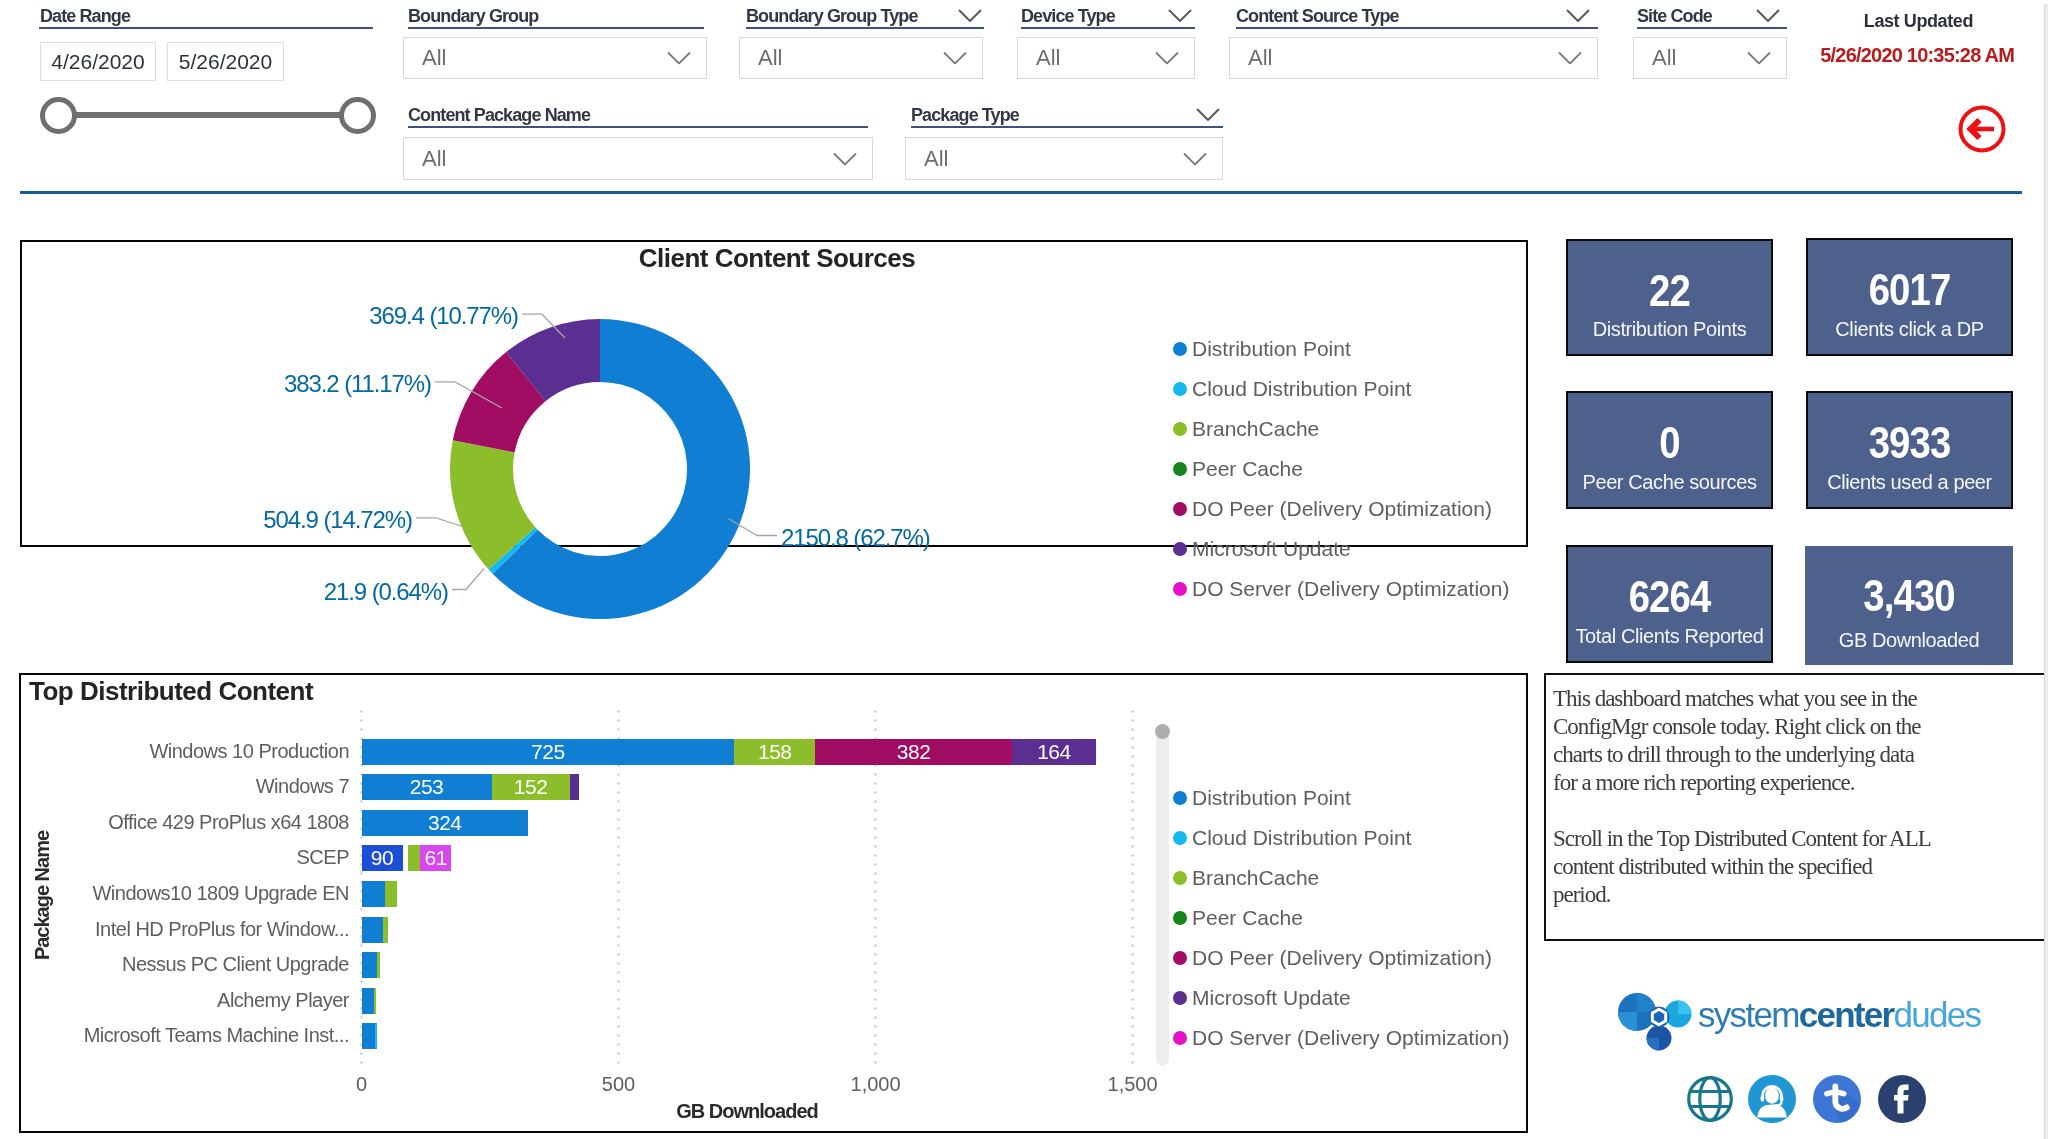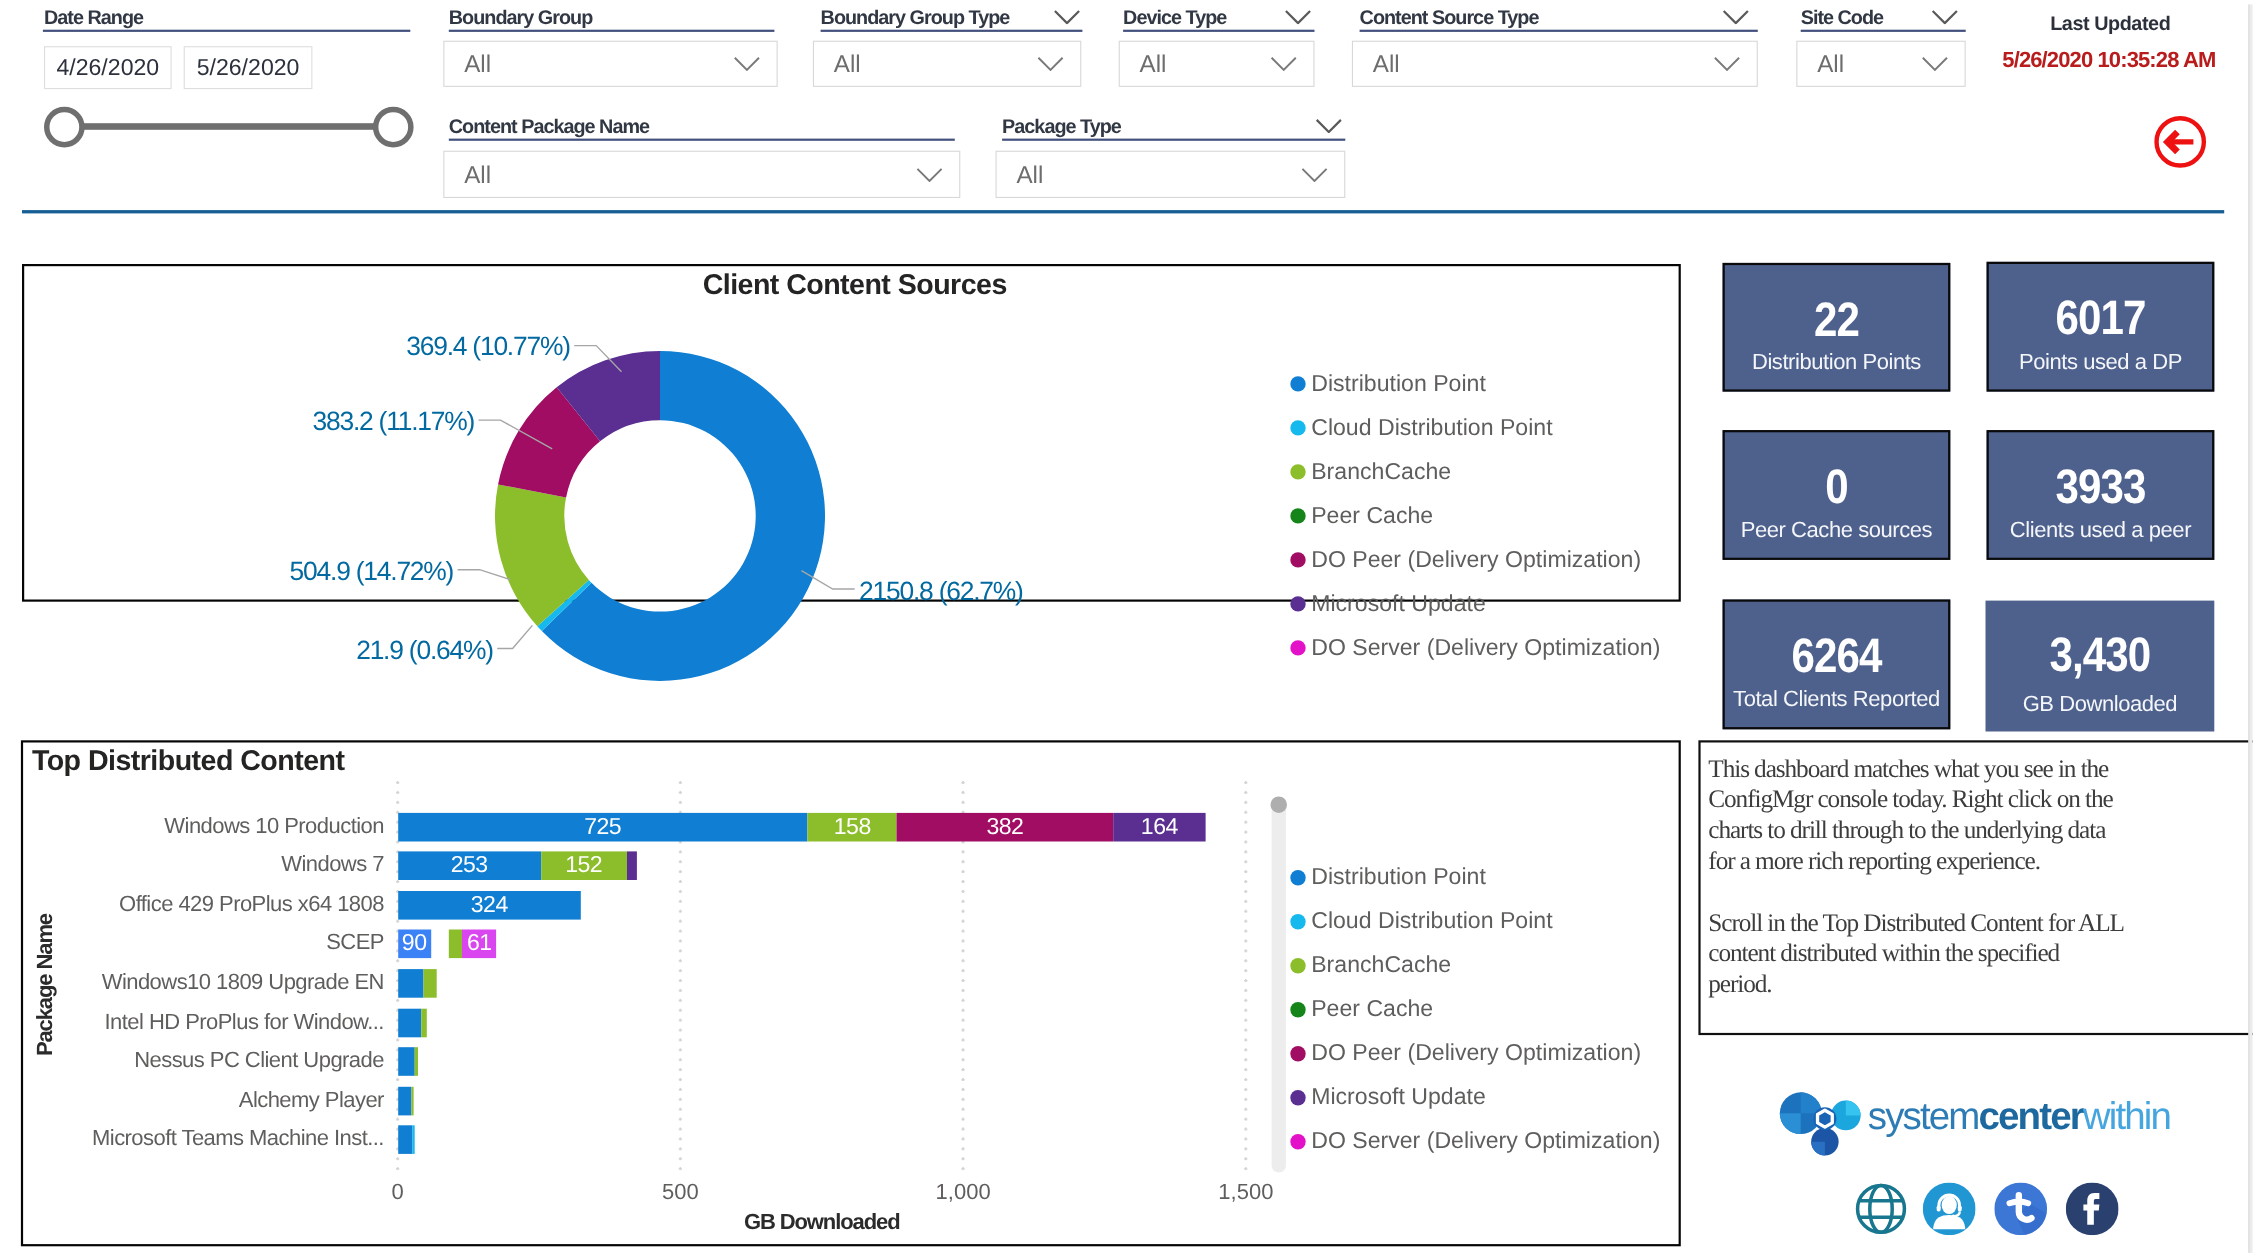--- a/index.html
+++ b/index.html
@@ -295,21 +295,21 @@
           <div class="bar-seg" style="left: 208.197px; width: 9.2532px; background: rgb(91, 46, 145);"></div>
         </div>
         <div class="cat-label" style="right: 1179px; top: 137.7px;">Office 429 ProPlus x64 1808</div>
         <div class="bar-row" style="left: 342.5px; top: 136.7px;">
           <div class="bar-seg" style="left: 0px; width: 166.558px; background: rgb(15, 126, 211);">
             <span>324</span>
           </div>
         </div>
         <div class="cat-label" style="right: 1179px; top: 173.3px;">SCEP</div>
         <div class="bar-row" style="left: 342.5px; top: 172.3px;">
-          <div class="bar-seg" style="left: 0px; width: 30px; background: #3b82f6; align-items: center;">
+          <div class="bar-seg" style="left: 0px; width: 41px; background: #1d4ed8; align-items: center;">
             <span>90</span>
           </div>
           <div class="bar-seg" style="left: 46.266px; width: 12.3376px; background: rgb(140, 190, 43);"></div>
           <div class="bar-seg" style="left: 58.6036px; width: 31.3581px; background: #d946ef;">
             <span>61</span>
           </div>
         </div>
         <div class="cat-label" style="right: 1179px; top: 208.9px;">Windows10 1809 Upgrade EN</div>
         <div class="bar-row" style="left: 342.5px; top: 207.9px;">
           <div class="bar-seg" style="left: 0px; width: 23.6471px; background: rgb(15, 126, 211);"></div>
@@ -371,21 +371,21 @@
       </div>
  </div>
 </div>
 
 <div class="kpi bordered" style="left:1566px;top:239px;width:207px;height:117px;">
   <div class="kpi-value">22</div>
   <div class="kpi-label">Distribution Points</div>
 </div>
 <div class="kpi bordered" style="left:1806px;top:238px;width:207px;height:118px;">
   <div class="kpi-value">6017</div>
-  <div class="kpi-label">Points used a DP</div>
+  <div class="kpi-label">Clients click a DP</div>
 </div>
 <div class="kpi bordered" style="left:1566px;top:391px;width:207px;height:118px;">
   <div class="kpi-value">0</div>
   <div class="kpi-label">Peer Cache sources</div>
 </div>
 <div class="kpi bordered" style="left:1806px;top:391px;width:207px;height:118px;">
   <div class="kpi-value">3933</div>
   <div class="kpi-label">Clients used a peer</div>
 </div>
 <div class="kpi bordered" style="left:1566px;top:545px;width:207px;height:118px;">
@@ -413,21 +413,21 @@
     <path d="M25,8 A19,19 0 0 1 44,27 L25,27 Z" fill="#2381cb"></path>
     <circle cx="66" cy="29" r="13.5" fill="#1ba7dd"></circle>
     <path d="M66,15.5 A13.5,13.5 0 0 1 79.5,29 L66,29 Z" fill="#36c3ef"></path>
     <circle cx="47" cy="53" r="12.5" fill="#1c55a5"></circle>
     <path d="M34.5,53 A12.5,12.5 0 0 0 47,65.5 L47,53 Z" fill="#2a70c2"></path>
     <circle cx="47" cy="32" r="10.5" fill="#1a63b5"></circle>
     <polygon points="47,24.3 53.7,28.15 53.7,35.85 47,39.7 40.3,35.85 40.3,28.15" fill="none" stroke="#ffffff" stroke-width="3" stroke-linejoin="round"></polygon>
   </svg>
 </div>
 <div class="logo-text" style="left:1698px;top:995px;">
-  <span class="t1">system</span><span class="t2">center</span><span class="t3">within</span>
+  <span class="t1">system</span><span class="t2">center</span><span class="t3">dudes</span>
 </div>
 
 <div class="social" style="left:1686px;top:1075px;">
   <svg width="48" height="48" viewBox="0 0 48 48">
     <circle cx="24" cy="24" r="21.3" fill="none" stroke="#19768f" stroke-width="3.2"></circle>
     <ellipse cx="24" cy="24" rx="10.2" ry="21.3" fill="none" stroke="#19768f" stroke-width="3.2"></ellipse>
     <line x1="4.5" y1="16.5" x2="43.5" y2="16.5" stroke="#19768f" stroke-width="3.2"></line>
     <line x1="4.5" y1="31.5" x2="43.5" y2="31.5" stroke="#19768f" stroke-width="3.2"></line>
   </svg>
 </div>

